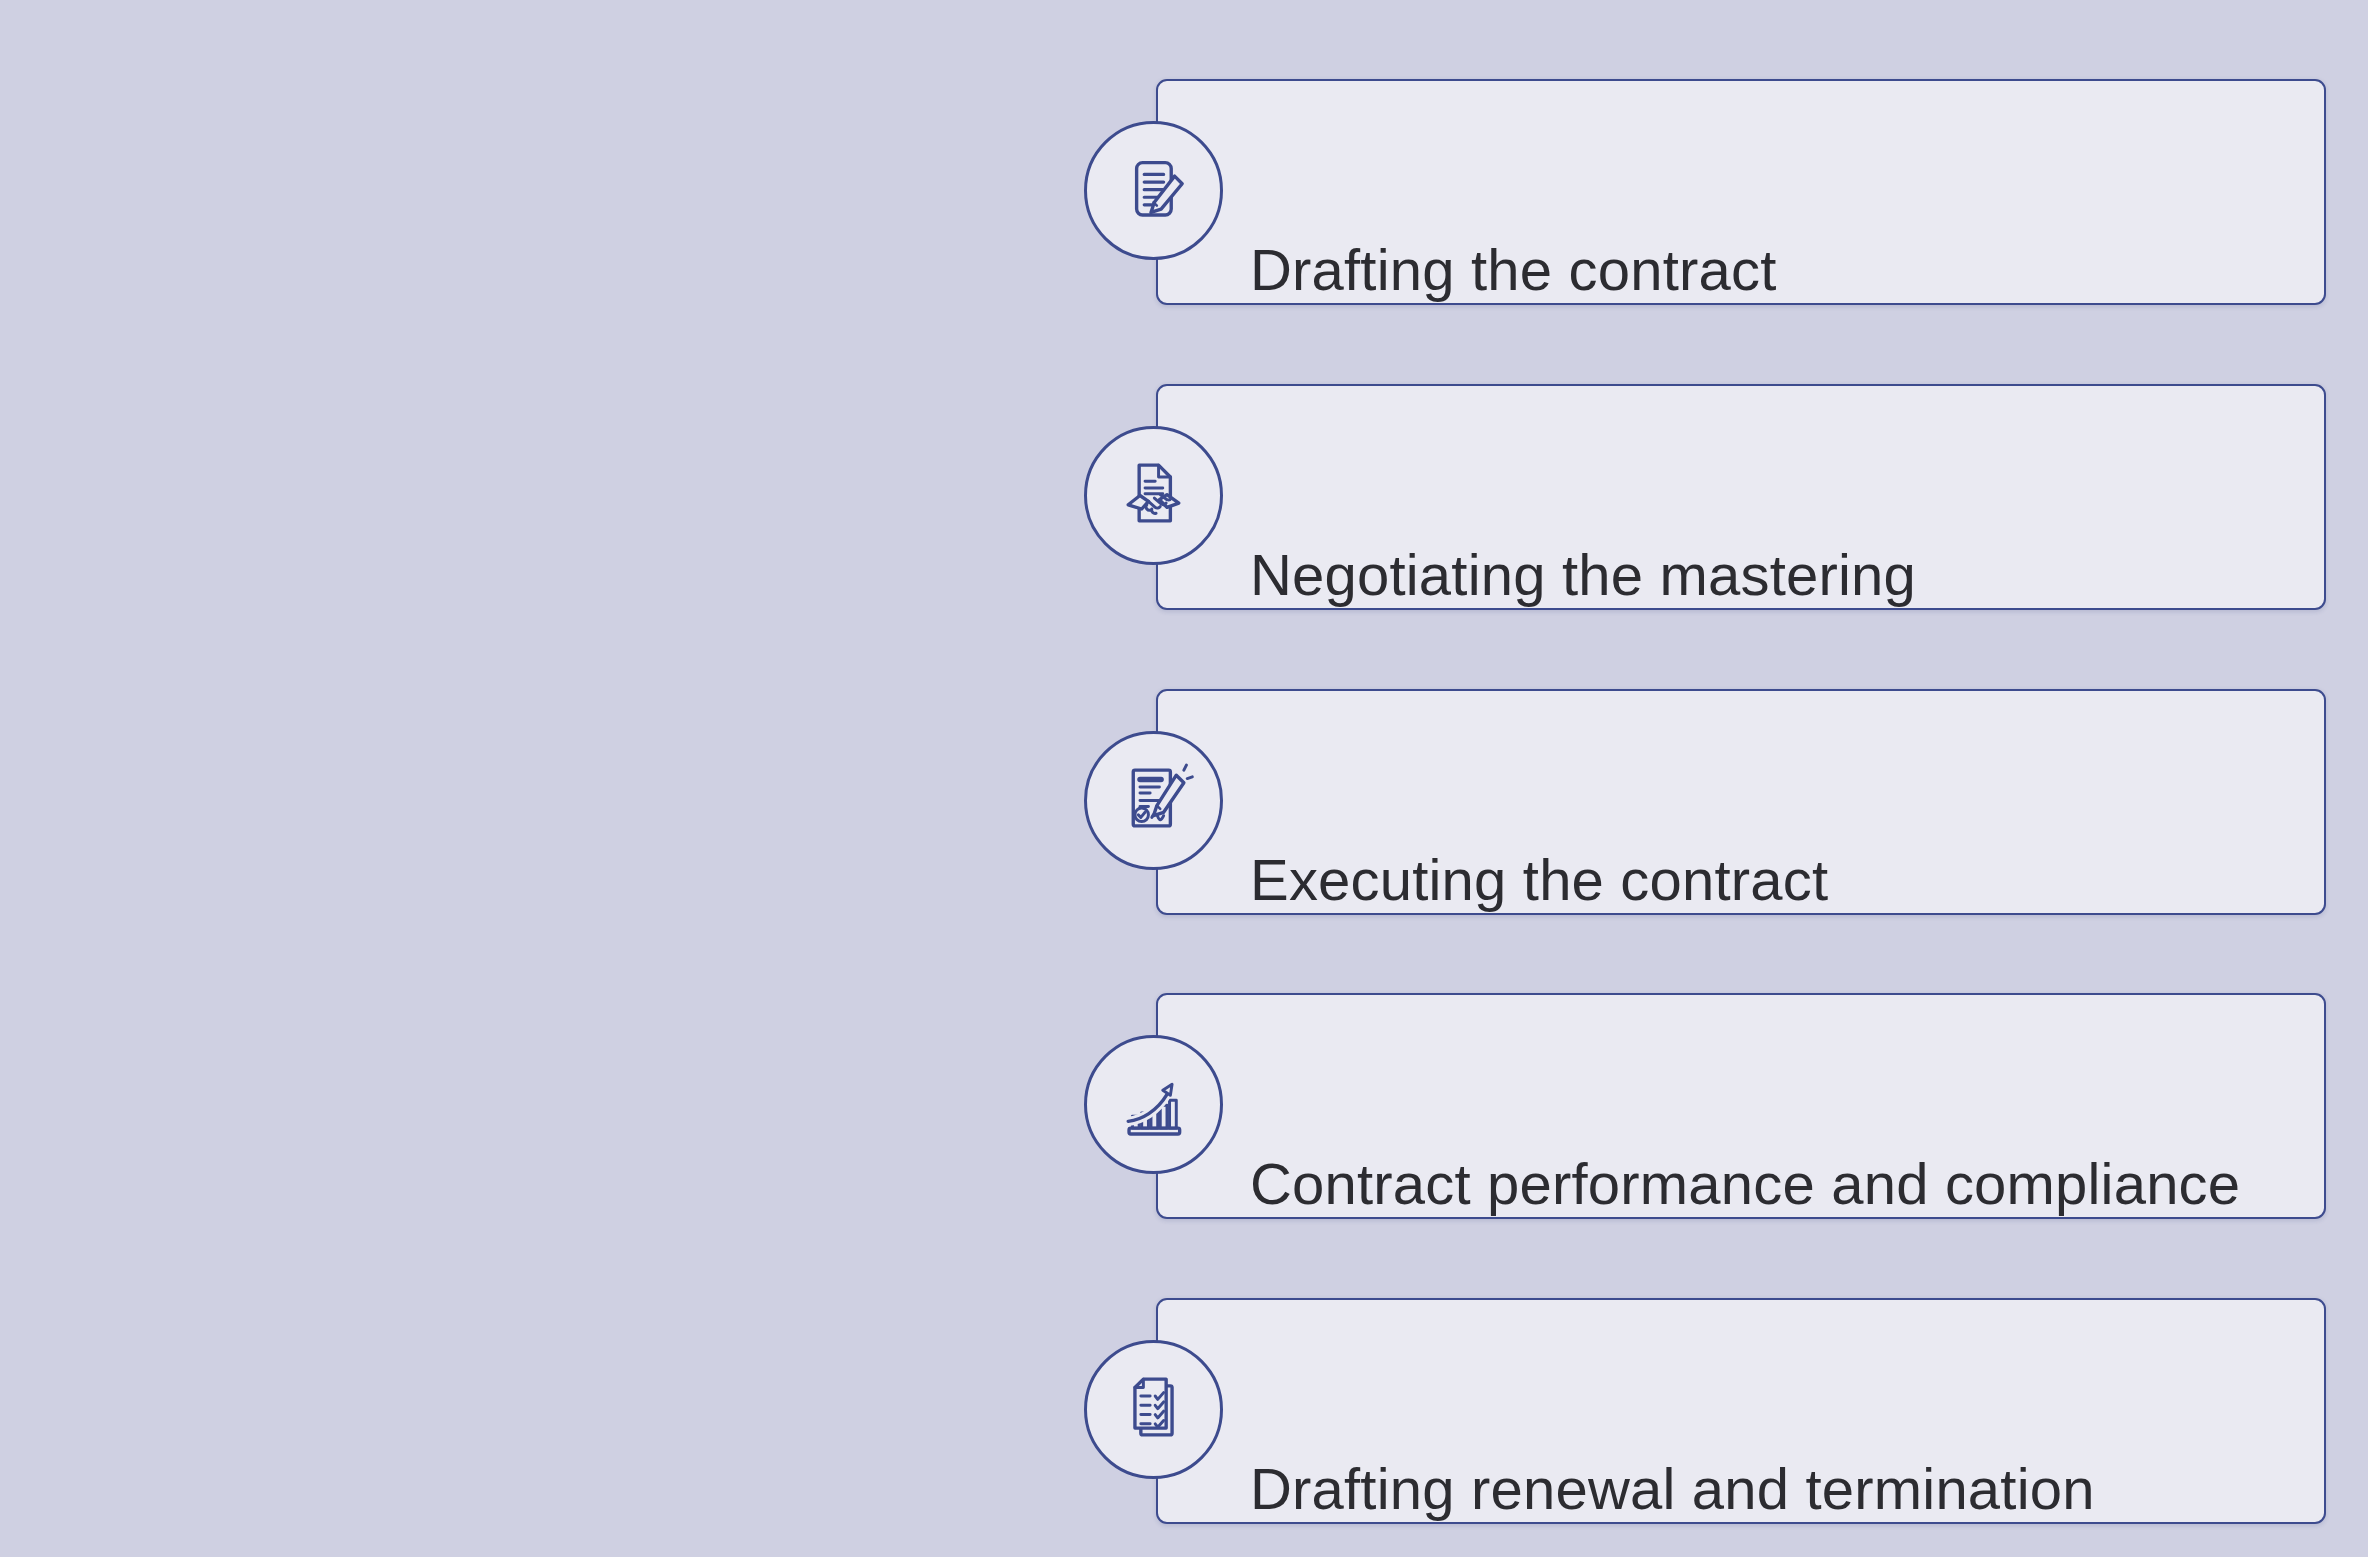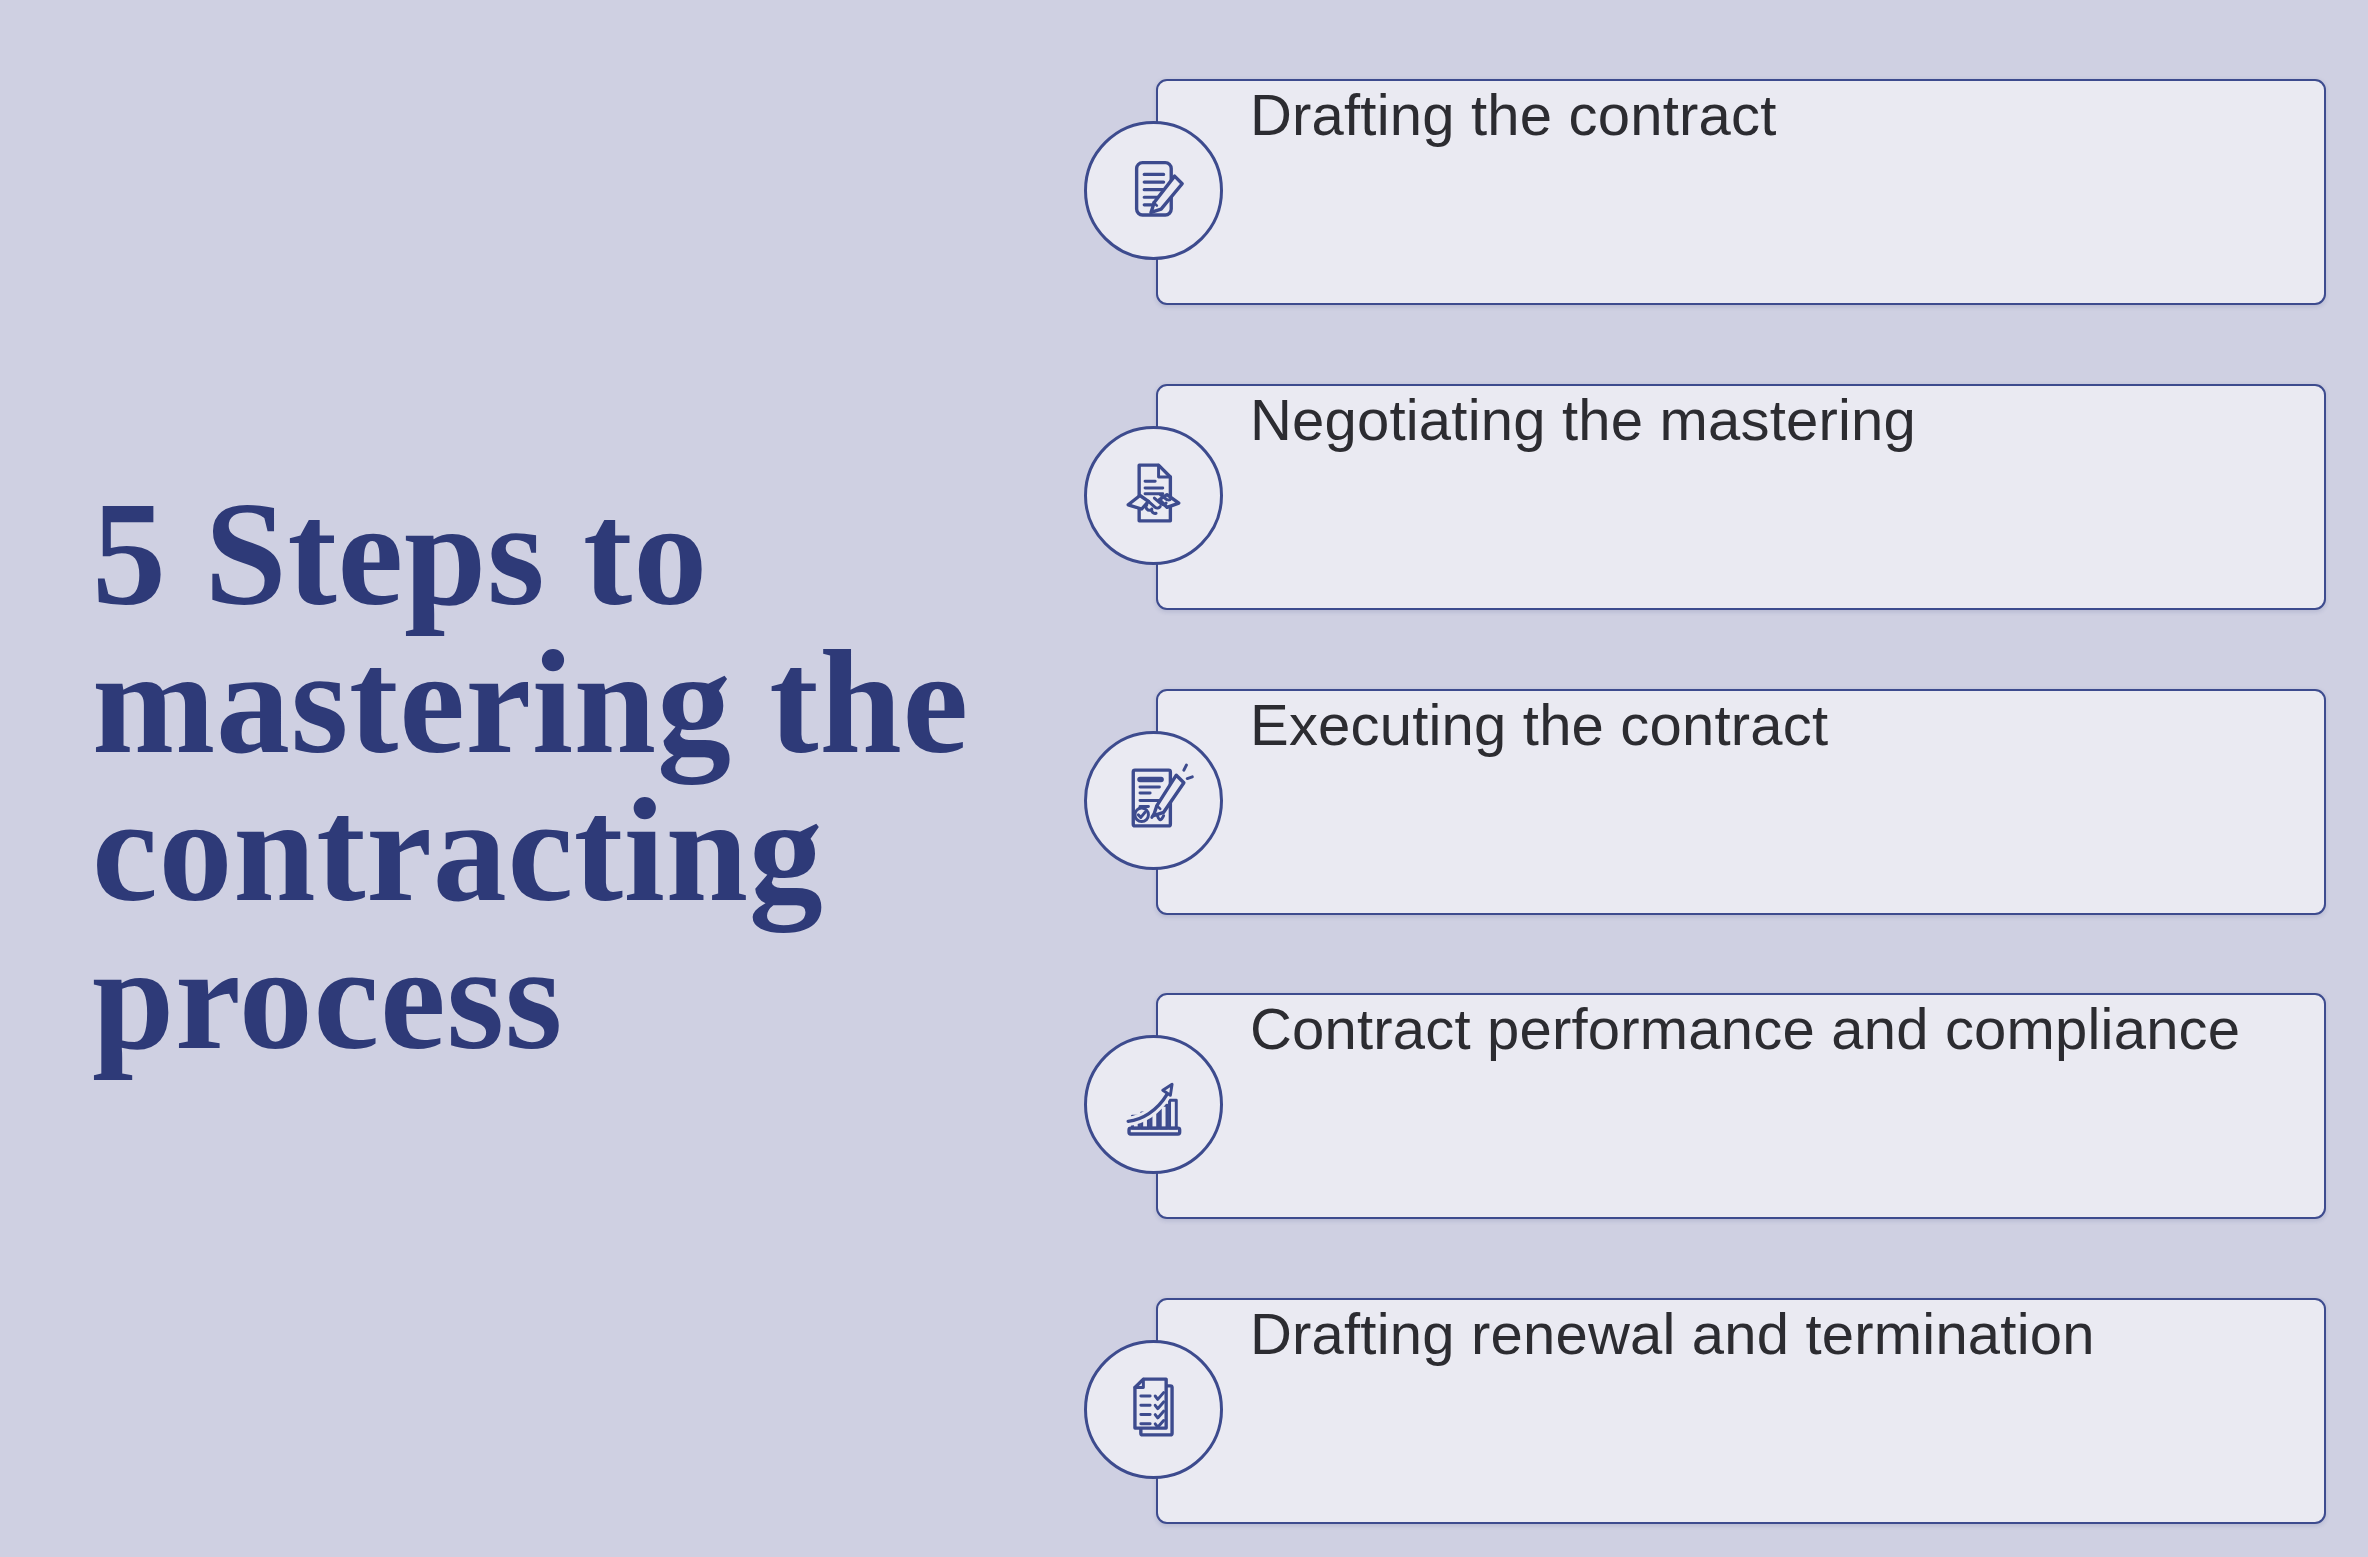--- a/index.html
+++ b/index.html
@@ -28,21 +28,21 @@
   
   .card {
     position: absolute;
     left: 1156px;
     width: 1170px; height: 226px;
     box-sizing: border-box;
     background: var(--card-bg, #eaeaf2);
     border: 2.8px solid var(--accent, #3d4b8e);
     border-radius: 11px;
     display: flex;
-    align-items: flex-start;
+    align-items: flex-end;
     box-shadow: 0 1.8px 4.6px rgba(46, 59, 120, 0.15);
   }
   .card-1 { top: 79px; }
   .card-2 { top: 384px; }
   .card-3 { top: 689px; }
   .card-4 { top: 993px; }
   .card-5 { top: 1298px; }
 
   .badge {
     position: absolute;
@@ -66,26 +66,20 @@
     font-size: 58px;
     letter-spacing: 0.2px;
     color: var(--label-color, #2c2c31);
   }
 </style>
 </head>
 <body>
 
 <div class="page">
 
-  <h1 class="title">
-    <span>5 Steps to</span>
-    <span>mastering the</span>
-    <span>contracting</span>
-    <span>process</span>
-  </h1>
 
   <div class="card card-1">
     <div class="badge">
       <svg viewBox="0 0 96 96" fill="none" stroke="currentColor" stroke-width="4" stroke-linecap="round" stroke-linejoin="round">
         <rect x="28" y="15" width="41" height="62" rx="7"></rect>
         <path d="M37 29h23M37 38h23M37 47h23M37 56h23M37 65h11" stroke-width="3.8"></path>
         <path class="fb" d="M73 31 L82 40 L57 70 L45 74 L49 62 Z"></path>
         <path d="M52 66l-4-4" stroke-width="3"></path>
       </svg>
     </div>

